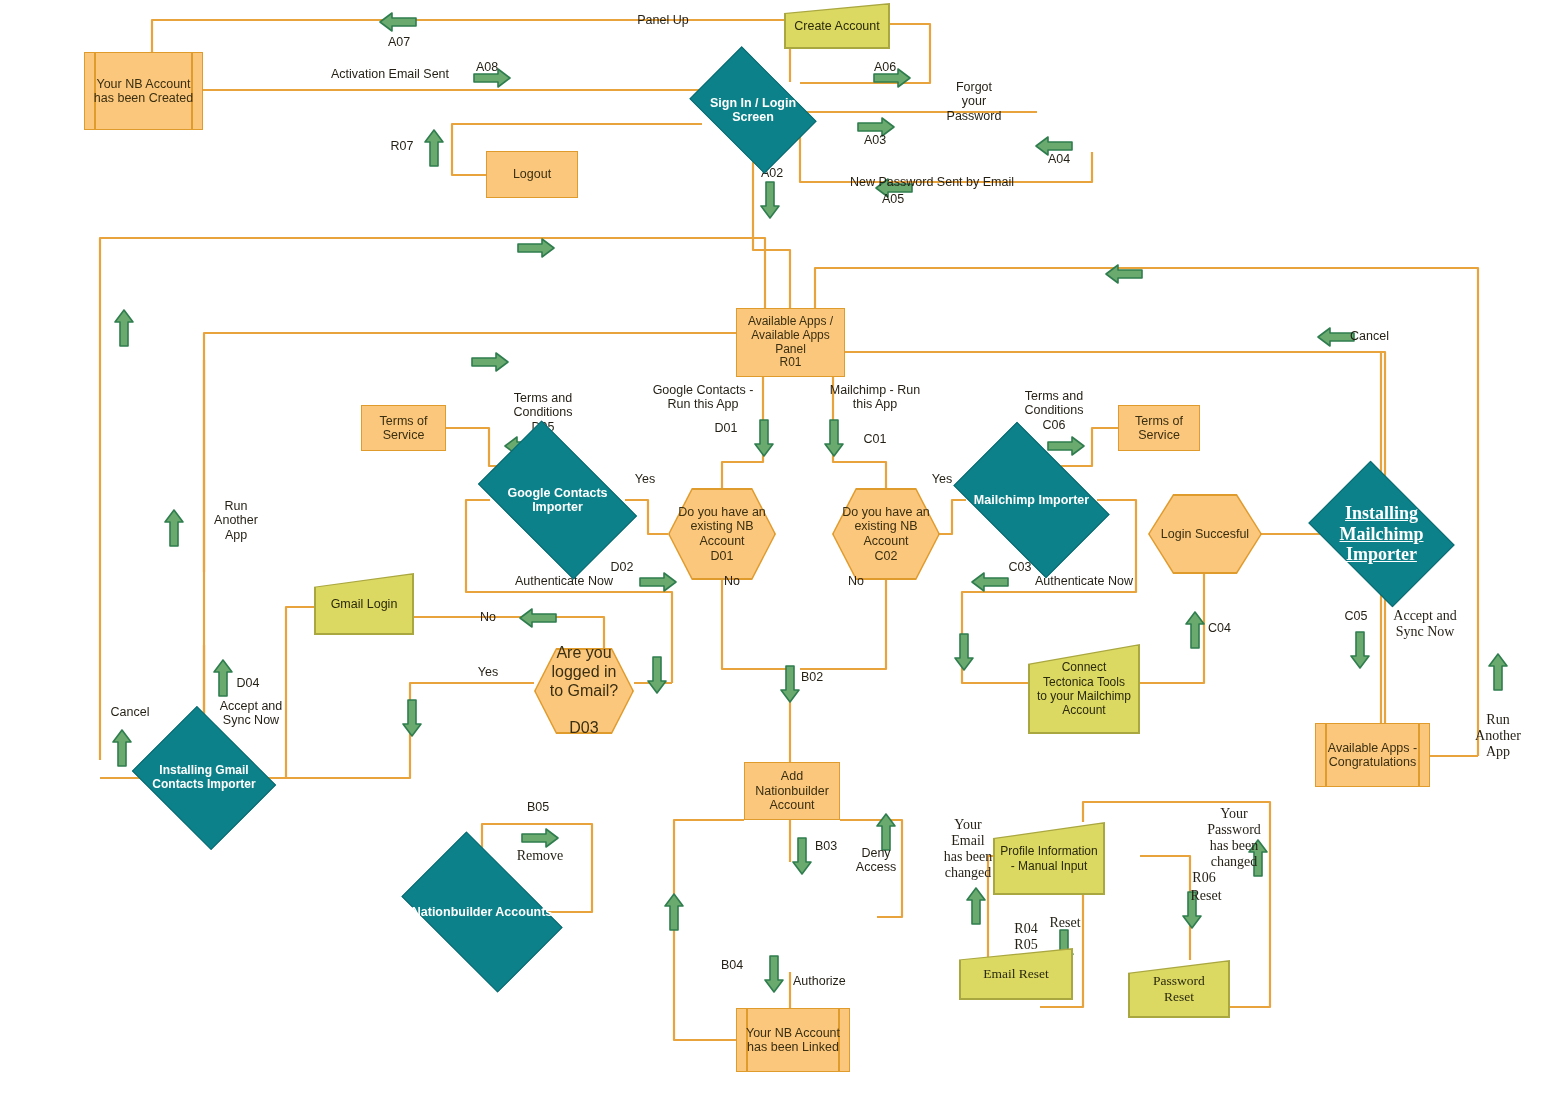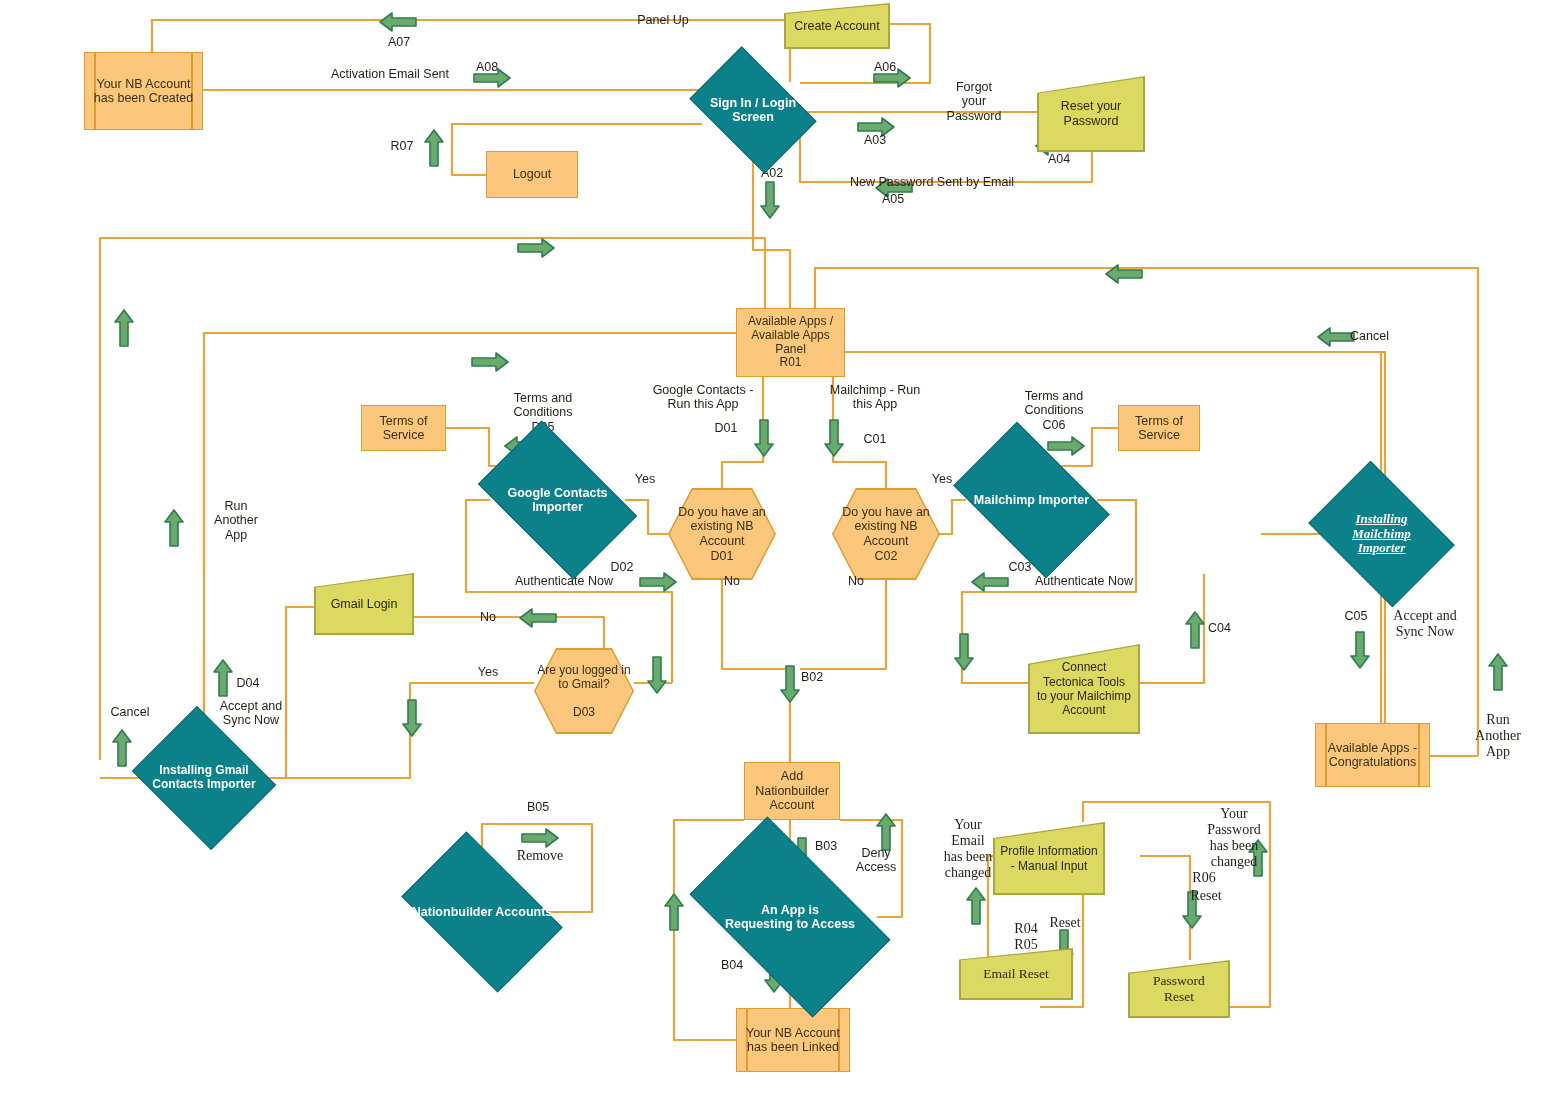--- a/index.html
+++ b/index.html
@@ -295,26 +295,20 @@
 has been Created</div>
   </div>
 
   <div class="node diamond" style="left:700px;top:73px;width:106px;height:74px;">
     <div class="shape"></div>
     <div class="txt" style="white-space:pre-line">Sign In / Login
 Screen</div>
   </div>
   <div class="lbl" style="left:731px;top:79px;width:44px;color:#231f14;">A01</div>
 
-  <div class="manwrap" style="left:1037px;top:76px;width:108px;height:76px;">
-    <div class="manborder"></div>
-    <div class="manfill"></div>
-    <div class="txt">Reset your
-Password</div>
-  </div>
 
   <div class="node proc" style="left:486px;top:151px;width:92px;height:47px;">
     <div class="txt">Logout</div>
   </div>
 
   <div class="node proc" style="left:736px;top:308px;width:109px;height:69px;">
     <div class="txt" style="white-space:pre-line;font-size:12px;">Available Apps /
 Available Apps
 Panel
 R01</div>
@@ -352,38 +346,43 @@
 
   <div class="hexwrap" style="left:832px;top:488px;width:108px;height:92px;">
     <div class="hexborder"></div>
     <div class="hexfill"></div>
     <div class="txt" style="white-space:pre-line">Do you have an
 existing NB
 Account
 C02</div>
   </div>
 
+  <div class="hexwrap" style="left:1148px;top:494px;width:114px;height:80px;">
+    <div class="hexborder"></div>
+    <div class="hexfill"></div>
+    <div class="txt">Login Succesful</div>
+  </div>
 
   <div class="node diamond serif" style="left:1322px;top:490px;width:119px;height:88px;">
     <div class="shape"></div>
-    <div class="txt" style="white-space:pre-line;font-size:13px;font-style:italic;">Installing
+    <div class="txt" style="white-space:pre-line;font-size:18px;">Installing
 Mailchimp
 Importer</div>
   </div>
 
   <div class="manwrap" style="left:314px;top:573px;width:100px;height:62px;">
     <div class="manborder"></div>
     <div class="manfill"></div>
     <div class="txt">Gmail Login</div>
   </div>
 
   <div class="hexwrap" style="left:534px;top:648px;width:100px;height:86px;">
     <div class="hexborder"></div>
     <div class="hexfill"></div>
-    <div class="txt" style="white-space:pre-line;font-size:12px;">Are you logged in
+    <div class="txt" style="white-space:pre-line;font-size:16px;">Are you logged in
 to Gmail?
 
 D03</div>
   </div>
 
   <div class="manwrap" style="left:1028px;top:644px;width:112px;height:90px;">
     <div class="manborder"></div>
     <div class="manfill"></div>
     <div class="txt" style="white-space:pre-line;font-size:12px;">Connect
 Tectonica Tools
@@ -407,25 +406,20 @@
     <div class="shape"></div>
     <div class="txt" style="white-space:nowrap">Nationbuilder Accounts</div>
   </div>
 
   <div class="node proc" style="left:744px;top:762px;width:96px;height:58px;">
     <div class="txt" style="white-space:pre-line">Add
 Nationbuilder
 Account</div>
   </div>
 
-  <div class="node diamond" style="left:703px;top:862px;width:174px;height:110px;">
-    <div class="shape"></div>
-    <div class="txt" style="white-space:pre-line">An App is
-Requesting to Access</div>
-  </div>
 
   <div class="node predef" style="left:736px;top:1008px;width:114px;height:64px;">
     <div class="txt" style="white-space:pre-line">Your NB Account
 has been Linked</div>
   </div>
 
   <div class="manwrap" style="left:993px;top:822px;width:112px;height:73px;">
     <div class="manborder"></div>
     <div class="manfill"></div>
     <div class="txt" style="white-space:pre-line;font-family:'Liberation Sans',sans-serif;font-size:12px;">Profile Information

